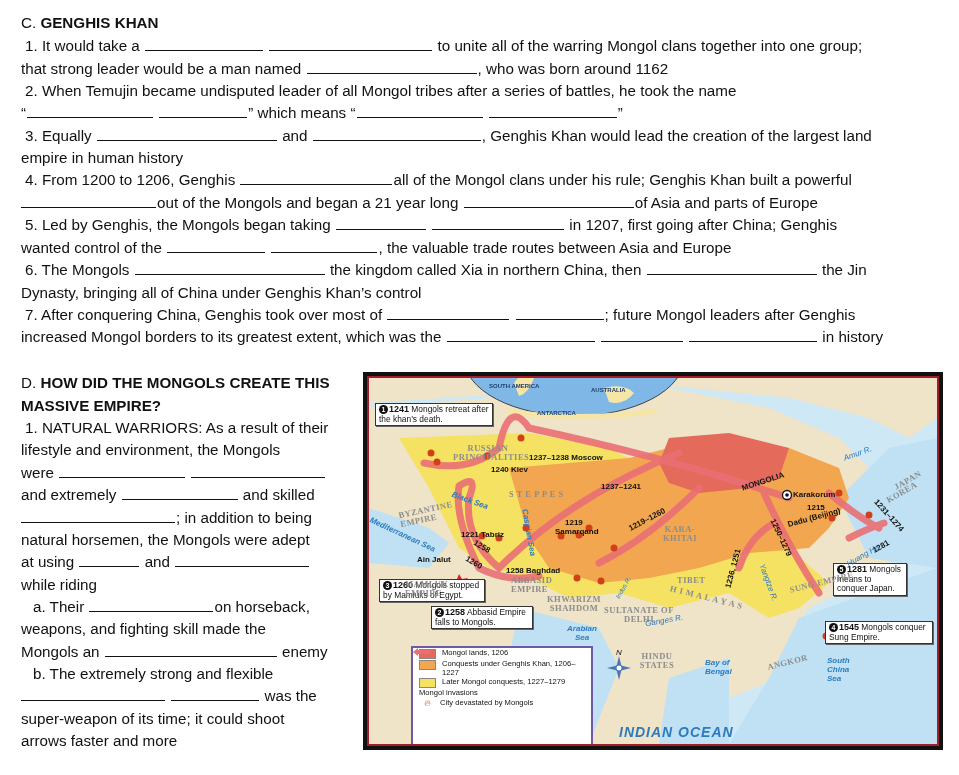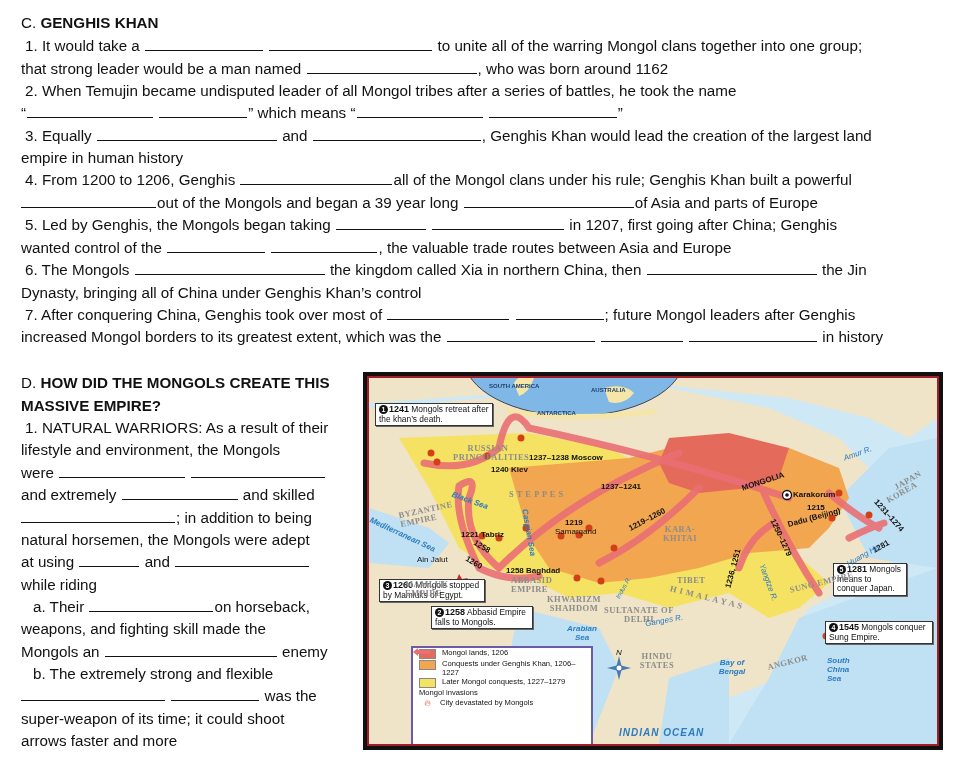--- a/index.html
+++ b/index.html
@@ -60,21 +60,21 @@
     <span class="blank" style="width:168px"></span><span>, Genghis Khan would lead the creation of the largest land</span>
   </div>
   <div class="line" style="top:147px">
     <span>empire in human history</span>
   </div>
   <div class="line ind" style="top:169px">
     <span>4. From 1200 to 1206, Genghis</span>
     <span class="blank" style="width:152px"></span><span>all of the Mongol clans under his rule; Genghis Khan built a powerful</span>
   </div>
   <div class="line" style="top:192px">
-    <span class="blank" style="width:135px;margin-left:0"></span><span>out of the Mongols and began a 39 year long</span>
+    <span class="blank" style="width:135px;margin-left:0"></span><span>out of the Mongols and began a 21 year long</span>
     <span class="blank" style="width:170px"></span><span>of Asia and parts of Europe</span>
   </div>
   <div class="line ind" style="top:214px">
     <span>5. Led by Genghis, the Mongols began taking</span>
     <span class="blank" style="width:90px"></span>
     <span class="blank" style="width:132px"></span>
     <span>in 1207, first going after China; Genghis</span>
   </div>
   <div class="line" style="top:237px">
     <span>wanted control of the</span>
@@ -241,24 +241,24 @@
     <div class="callout" style="left:456px;top:243px;width:100px">
       <span class="num">4</span><b>1545</b> <span>Mongols conquer Sung Empire.</span>
     </div>
     <div class="callout" style="left:464px;top:185px;width:66px">
       <span class="num">5</span><b>1281</b> <span>Mongols means to conquer Japan.</span>
     </div>
 
     <span class="maplabel" style="left:160px;top:75px">1237–1238 Moscow</span>
     <span class="maplabel" style="left:122px;top:87px">1240 Kiev</span>
     <span class="maplabel" style="left:196px;top:140px">1219</span>
-    <span class="maplabel" style="left:186px;top:149px;font-weight:normal">Samarqand</span>
+    <span class="maplabel" style="left:186px;top:149px;font-weight:bold">Samarqand</span>
     <span class="maplabel" style="left:92px;top:152px">1221 Tabriz</span>
     <span class="maplabel" style="left:137px;top:188px">1258 Baghdad</span>
-    <span class="maplabel" style="left:48px;top:177px;font-weight:normal">Ain Jalut</span>
+    <span class="maplabel" style="left:48px;top:177px;font-weight:bold">Ain Jalut</span>
     <span class="maplabel" style="left:424px;top:112px;font-weight:bold">Karakorum</span>
     <span class="maplabel" style="left:438px;top:125px">1215</span>
     <span class="maplabel" style="left:418px;top:135px;transform:rotate(-15deg)">Dadu (Beijing)</span>
     <span class="maplabel" style="left:372px;top:99px;transform:rotate(-18deg)">MONGOLIA</span>
 
     <span class="maplabel" style="left:232px;top:104px">1237–1241</span>
     <span class="maplabel" style="left:258px;top:137px;transform:rotate(-28deg)">1219–1260</span>
     <span class="maplabel" style="left:344px;top:186px;transform:rotate(-75deg)">1236, 1251</span>
     <span class="maplabel" style="left:392px;top:155px;transform:rotate(65deg)">1250–1279</span>
     <span class="maplabel" style="left:500px;top:133px;transform:rotate(48deg)">1231–1274</span>
@@ -279,23 +279,23 @@
     <span class="region" style="left:265px;top:274px;width:46px;white-space:normal;text-align:center">HINDU STATES</span>
     <span class="region" style="left:398px;top:280px;transform:rotate(-14deg)">ANGKOR</span>
     <span class="region" style="left:420px;top:200px;transform:rotate(-14deg)">SUNG EMPIRE</span>
     <span class="region" style="left:516px;top:110px;transform:rotate(-30deg)">KOREA</span>
     <span class="region" style="left:524px;top:98px;transform:rotate(-30deg)">JAPAN</span>
 
     <span class="water" style="left:82px;top:118px;transform:rotate(20deg)">Black Sea</span>
     <span class="water" style="left:136px;top:150px;transform:rotate(80deg)">Caspian Sea</span>
     <span class="water" style="left:-2px;top:152px;transform:rotate(25deg)">Mediterranean Sea</span>
     <span class="water" style="left:198px;top:246px;width:30px;white-space:normal;text-align:center">Arabian Sea</span>
-    <span class="water" style="left:346px;top:280px;width:34px;white-space:normal;text-align:center">Bay of Bengal</span>
+    <span class="water" style="left:336px;top:280px;width:34px;white-space:normal;text-align:left">Bay of Bengal</span>
     <span class="water" style="left:458px;top:278px;width:34px;white-space:normal;text-align:left">South China Sea</span>
-    <span class="water" style="left:250px;top:350px;font-size:10px;letter-spacing:1px">INDIAN OCEAN</span>
+    <span class="water" style="left:250px;top:350px;font-size:14px;letter-spacing:1px">INDIAN OCEAN</span>
     <span class="water" style="left:474px;top:71px;transform:rotate(-20deg);font-weight:normal">Amur R.</span>
     <span class="water" style="left:476px;top:173px;transform:rotate(-30deg);font-weight:normal">Huang He</span>
     <span class="water" style="left:380px;top:200px;transform:rotate(70deg);font-weight:normal">Yangtze R.</span>
     <span class="water" style="left:276px;top:238px;transform:rotate(-10deg);font-weight:normal">Ganges R.</span>
     <span class="water" style="left:242px;top:205px;transform:rotate(-60deg);font-weight:normal;font-size:6.5px">Indus R.</span>
     <span class="water" style="left:247px;top:270px;color:#111;font-style:italic;font-weight:normal">N</span>
 
     <div id="legend">
       <div class="item">
         <span class="sw" style="background:#e46a5c"></span>

